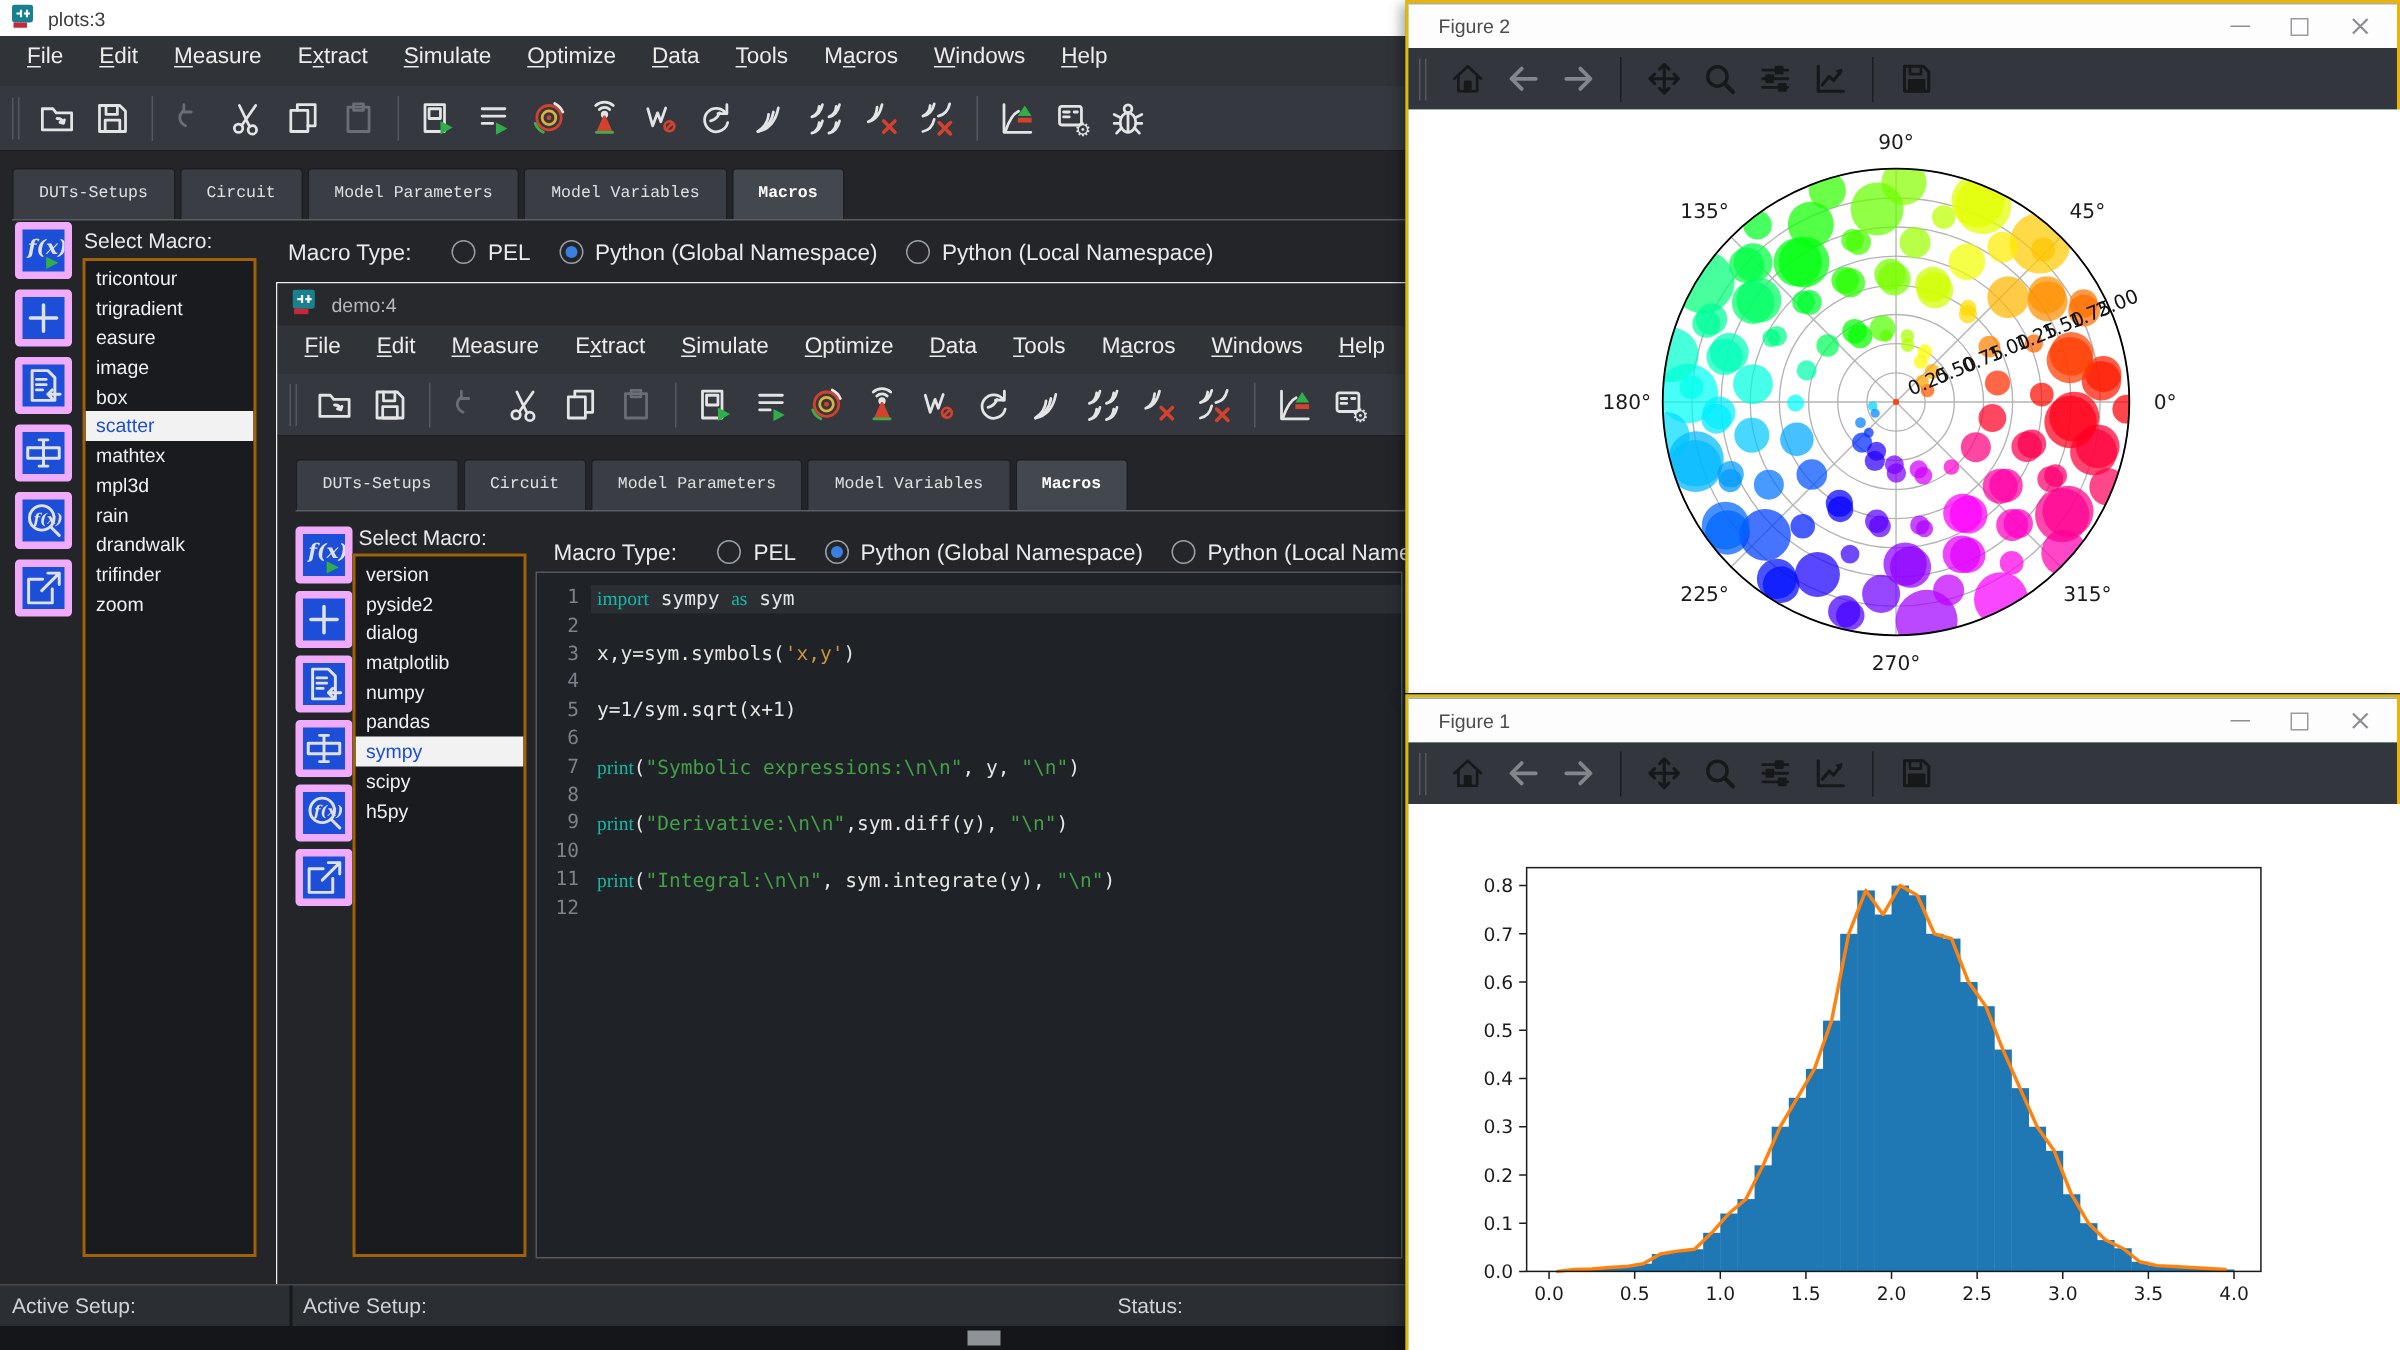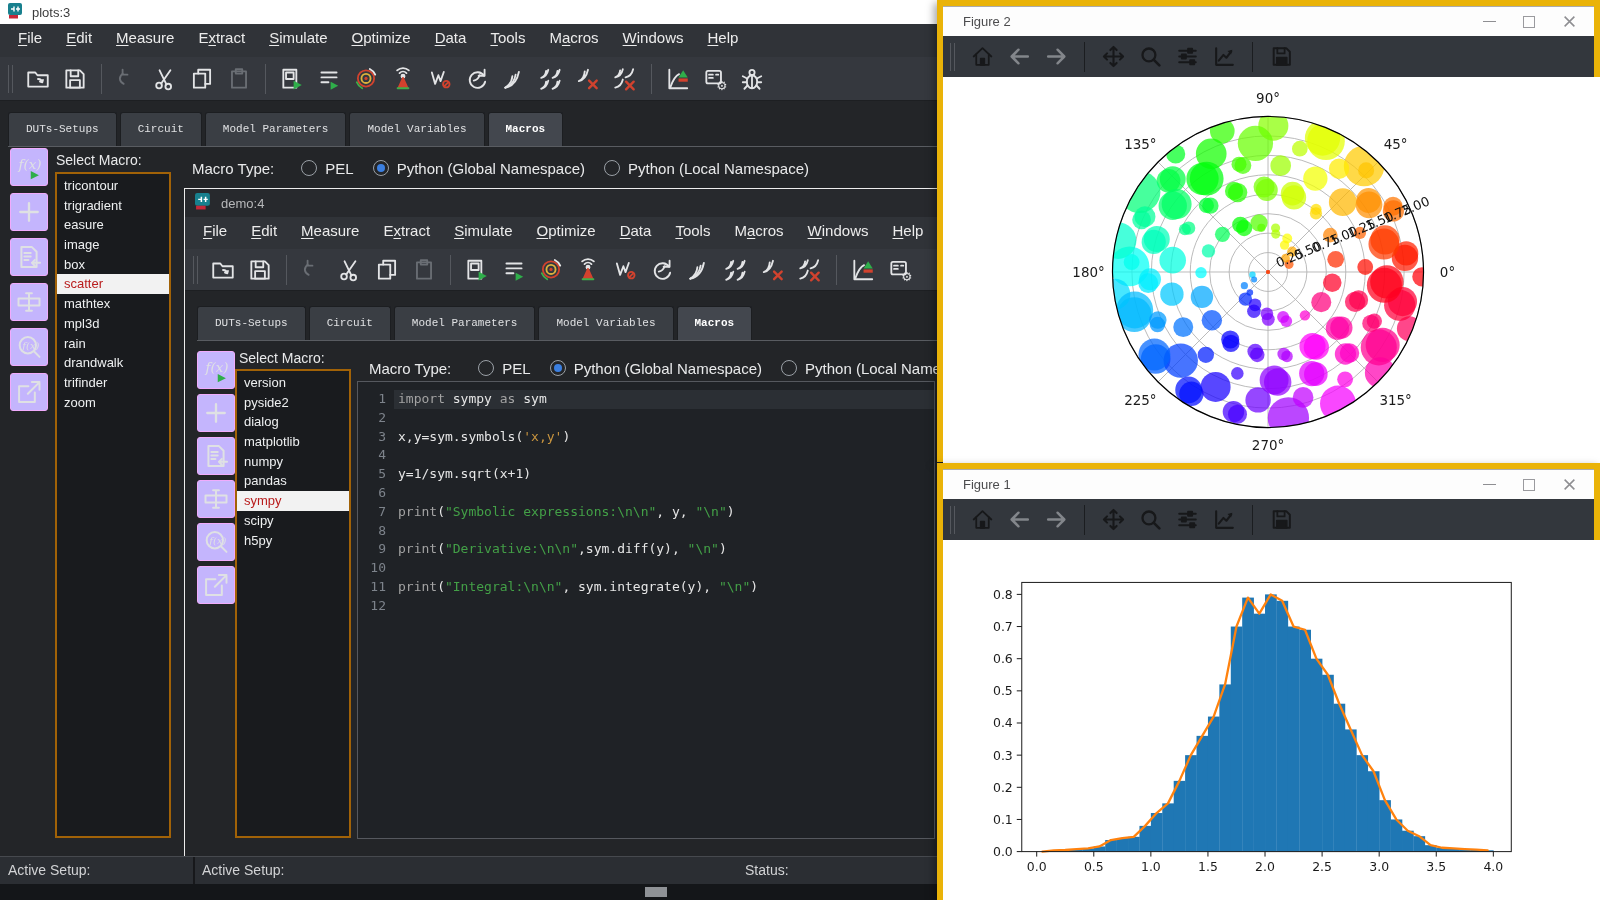--- a/index.html
+++ b/index.html
@@ -23,29 +23,29 @@
   .tb-sep { width:1px; height:30px; background:#55585e; margin:0 6px; }
   .grip { width:5px; height:28px; border-left:1px solid #55585e; border-right:1px solid #55585e; margin:0 5px 0 0; }
 
   .tabbar { position:absolute; display:flex; gap:3px; align-items:flex-end; height:37px;
             border-bottom:1px solid #595c61; left:8px; right:0; }
   .tab { padding:0 17px; line-height:33px; background:#3a3e44; color:#dfe0e2; font-size:11px;
          border:1px solid #1c1e21; border-bottom:none; border-radius:3px 3px 0 0;font-family:Liberation Mono, monospace; }
   .tab.active { color:#ffffff; font-weight:bold; background:#43474e; }
 
   .icon-col { position:absolute; display:flex; flex-direction:column; gap:7px; }
-  .side-btn { width:38px; height:38px; background:#c4b5fd; border:1px solid #f0abfc;
-              border-radius:3px; display:grid; place-items:center; }
+  .side-btn { width:38px; height:38px; background:#1d4ed8; border:5px solid #f0abfc;
+              border-radius:3px; display:grid; place-items:center;font-weight:bold; }
   .side-btn svg { width:28px; height:28px; }
 
   .select-label { position:absolute; font-size:14px; color:#e8e9ea; }
   .macro-list { position:absolute; width:116px; background:#191b1e; border:2px solid #a16207;
                 padding-top:2px; font-size:13px; color:#eef0f1; overflow:hidden; }
   .list-item { height:19.7px; line-height:19.7px; padding-left:7px; white-space:nowrap; }
-  .list-item.selected { background:#f2f2f2; color:#b91c1c; }
+  .list-item.selected { background:#f2f2f2; color:#1d4ed8; }
 
   .radio-row { position:absolute; display:flex; align-items:center; gap:9px;
                font-size:15px; color:#e9eaeb; height:30px;margin-left:12px; }
   .radio-row .rlabel { margin-right:8px; }
   .radio { width:16px; height:16px; border:1.5px solid #9aa0a6; border-radius:50%;
            display:grid; place-items:center; margin-left:10px; }
   .radio .dot { width:8px; height:8px; border-radius:50%; background:transparent; }
   .radio.on .dot { background:#3b7fe0; }
   .ropt { display:flex; align-items:center; gap:8px; }
 
@@ -78,33 +78,33 @@
 
   .code-editor { position:absolute; left:172px; top:90px; width:578px; height:458px;
                  background:#1f2226; border:1px solid #55585e; display:flex;
                  font-family:"DejaVu Sans Mono", monospace; font-size:13px; line-height:18.8px;
                  padding-top:8px; overflow:hidden; }
   .gutter { width:36px; text-align:right; color:#7d838b; flex:none; }
   .gutter div { padding-right:8px; height:18.8px; }
   .code-lines { flex:1; color:#e6e6e6; }
   .code-line { height:18.8px; white-space:pre; padding-left:4px; }
   .code-line.cur { background:#2b2f34; }
-  .tok-kw { color:#a3a3a3; } .tok-str { color:#43a047; }
+  .tok-kw { color:#14b8a6;font-family:Liberation Serif, serif; } .tok-str { color:#43a047; }
   .tok-sq { color:#c9953f; } .tok-pl { color:#e6e6e6; }
 
   
   .statusbar { position:absolute; left:0; right:0; bottom:16px; height:28px; background:#2b2e33;
                border-top:1px solid #46494e; font-size:14px; color:#d2d3d5; z-index:2; }
   .statusbar .slabel { position:absolute; top:5px; }
   .status-div { position:absolute; left:193px; top:0; bottom:0; width:2px; background:#17181b; }
   .bottom-strip { position:absolute; left:0; right:0; bottom:0; height:16px; background:#141619; z-index:2; }
   .strip-handle { position:absolute; left:645px; bottom:3px; width:22px; height:10px; background:#8f9296; }
 
   
-  .fig-window { position:absolute; background:#22c55e; border:6px solid #eab308; z-index:3;
+  .fig-window { position:absolute; background:#22c55e; border:2px solid #eab308; z-index:3;
                 box-shadow:-3px 3px 8px rgba(0,0,0,.35); }
   .fig2 { left:937px; top:0; width:663px; height:462px; }
   .fig1 { left:937px; top:463px; width:663px; height:437px; }
   .fig-title { height:30px; background:#fdfdfd; border-top:1px solid #ababab;
                display:flex; align-items:center; padding-left:20px; font-size:13px; color:#4c4c4e; }
   .fig-controls { margin-left:auto; display:flex; align-items:center; gap:26px; padding-right:18px; }
   .wc { display:grid; place-items:center; width:14px; height:14px; }
   .wc-min { width:13px; border-top:1.6px solid #8e8e92; }
   .wc-max { width:12px; height:12px; border:1.4px solid #9a9a9e; }
   .wc svg { width:13px; height:13px; }

